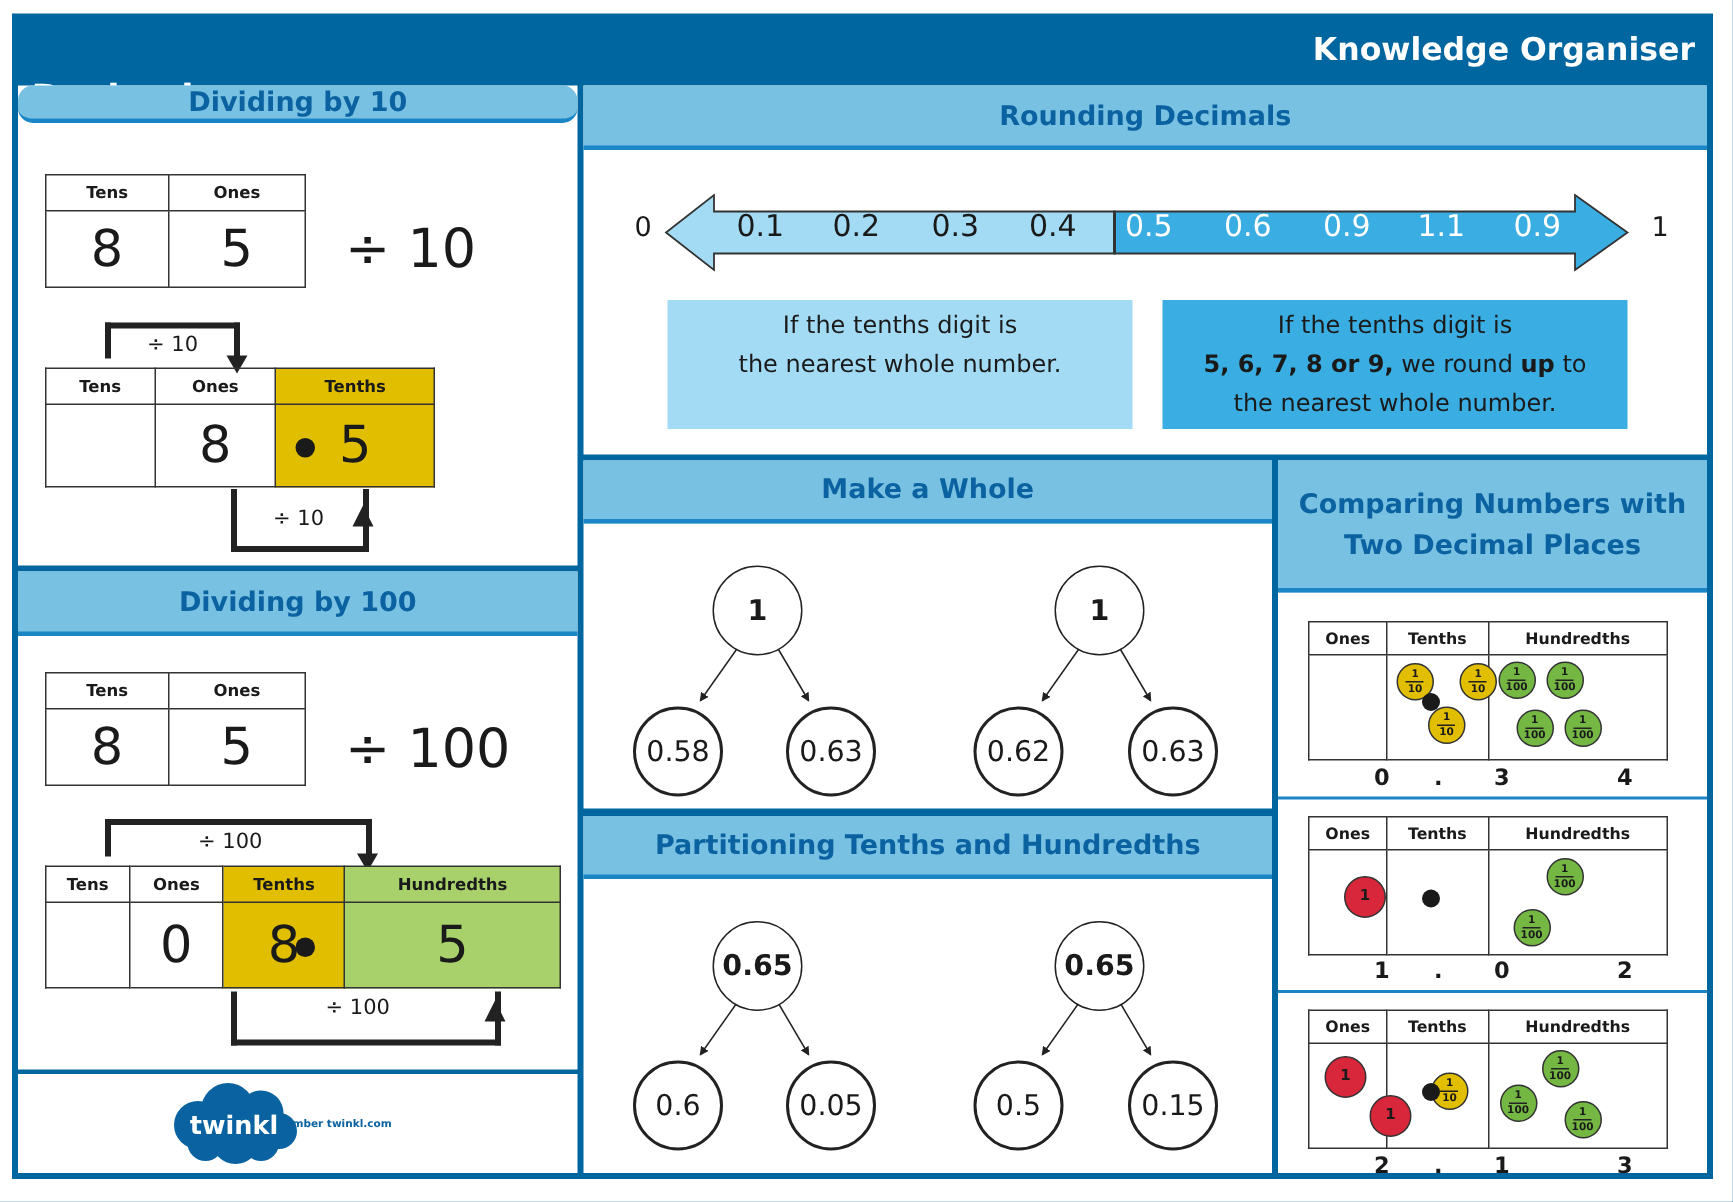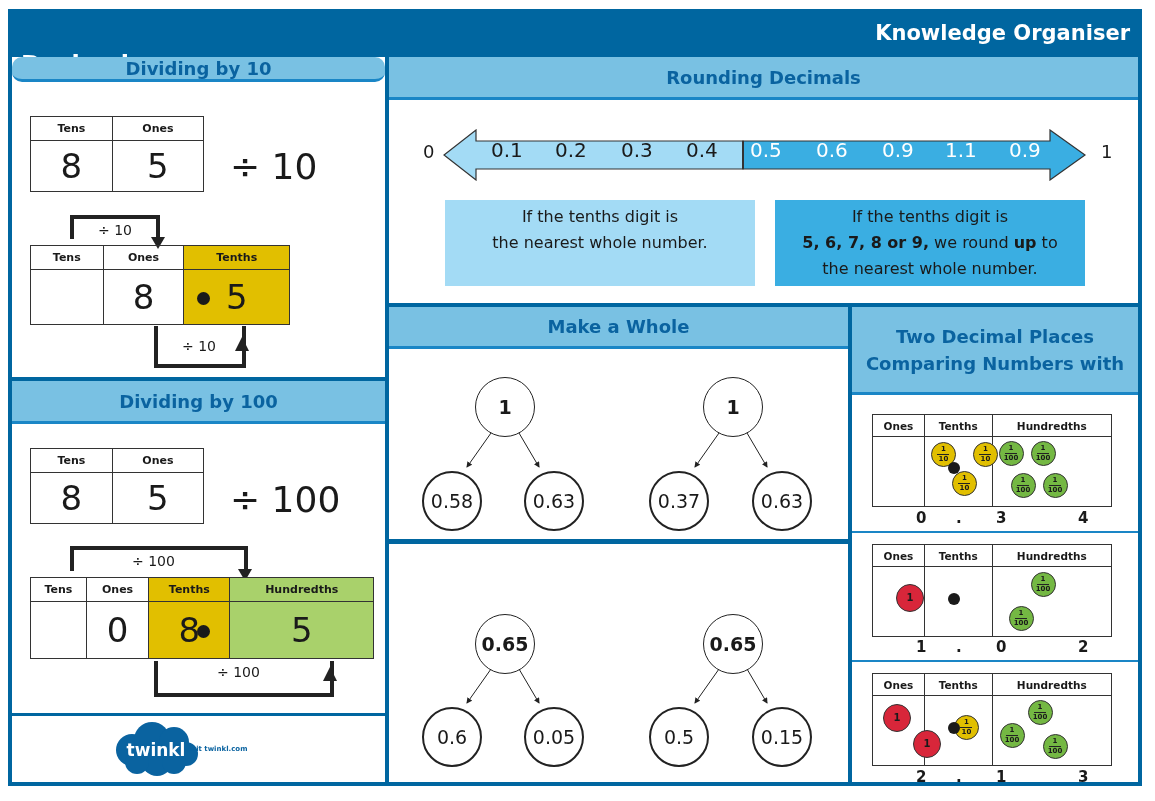--- a/index.html
+++ b/index.html
@@ -158,21 +158,21 @@
         <circle cx="20" cy="30" r="16"></circle>
           <circle cx="40" cy="20" r="18"></circle>
           <circle cx="62" cy="22" r="15"></circle>
           <circle cx="74" cy="34" r="12"></circle>
         <circle cx="45" cy="40" r="16"></circle>
           <circle cx="25" cy="42" r="12"></circle>
           <circle cx="62" cy="42" r="12"></circle>
       </g>
       <text x="44" y="36" text-anchor="middle" font-family="DejaVu Sans, sans-serif" font-weight="bold" font-size="17" fill="#fff">twinkl</text>
     </svg>
-    <div class="logo-text" style="top:29px;">visit twinkl.com</div>
+    <div class="logo-text" style="top:29px;">number twinkl.com</div>
   </div>
 
   <div class="panel" style="left:381px; top:48px; width:749px; height:246px;">
     <div class="panel-head" style="height:43px;">Rounding Decimals</div>
     <div class="nl-label" style="left:34px; top:84px;">0</div>
     <svg style="position:absolute; left:54px; top:72px;" width="650" height="52" viewBox="0 0 650 52">
       <polygon points="33,1 33,12 300,12 300,40 33,40 33,51 1,26" fill="#a3dbf5" stroke="#333" stroke-width="1.2"></polygon>
       <polygon points="300,12 607,12 607,1 642,26 607,51 607,40 300,40" fill="#3aaee2" stroke="#333" stroke-width="1.2"></polygon>
       <line x1="300" y1="12" x2="300" y2="40" stroke="#333" stroke-width="2"></line>
     </svg>
@@ -208,25 +208,26 @@
         </defs>
       <line x1="102" y1="126" x2="78" y2="160" stroke="#222" stroke-width="1" marker-end="url(#ah)"></line>
       <line x1="130" y1="126" x2="150" y2="160" stroke="#222" stroke-width="1" marker-end="url(#ah)"></line>
       <line x1="330" y1="126" x2="306" y2="160" stroke="#222" stroke-width="1" marker-end="url(#ah)"></line>
       <line x1="358" y1="126" x2="378" y2="160" stroke="#222" stroke-width="1" marker-end="url(#ah)"></line>
     </svg>
     <div class="circle top" style="left:86px; top:70px;">1</div>
     <div class="circle" style="left:33px; top:164px;">0.58</div>
     <div class="circle" style="left:135px; top:164px;">0.63</div>
     <div class="circle top" style="left:314px; top:70px;">1</div>
-    <div class="circle" style="left:260px; top:164px;">0.37</div>
+    <div class="circle" style="left:260px; top:164px;">0.62</div>
     <div class="circle" style="left:363px; top:164px;">0.63</div>
   </div>
 
   <div class="panel" style="left:381px; top:535px; width:459px; height:238px;">
+    <div class="panel-head" style="height:42px;">Partitioning Tenths and Hundredths</div>
     <svg style="position:absolute; left:0; top:0;" width="459" height="238">
       <defs>
           <marker id="ah2" markerWidth="6" markerHeight="6" refX="5" refY="3" orient="auto">
             <path d="M0,0 L6,3 L0,6 z" fill="#222"></path>
           </marker>
         </defs>
       <line x1="102" y1="125" x2="78" y2="159" stroke="#222" stroke-width="1" marker-end="url(#ah2)"></line>
       <line x1="130" y1="125" x2="150" y2="159" stroke="#222" stroke-width="1" marker-end="url(#ah2)"></line>
       <line x1="330" y1="125" x2="306" y2="159" stroke="#222" stroke-width="1" marker-end="url(#ah2)"></line>
       <line x1="358" y1="125" x2="378" y2="159" stroke="#222" stroke-width="1" marker-end="url(#ah2)"></line>
@@ -234,22 +235,22 @@
     <div class="circle top" style="left:86px; top:70px;">0.65</div>
     <div class="circle" style="left:33px; top:163px;">0.6</div>
     <div class="circle" style="left:135px; top:163px;">0.05</div>
     <div class="circle top" style="left:314px; top:70px;">0.65</div>
     <div class="circle" style="left:260px; top:163px;">0.5</div>
     <div class="circle" style="left:363px; top:163px;">0.15</div>
   </div>
 
   <div class="panel" style="left:844px; top:298px; width:286px; height:475px;">
     <div class="panel-head" style="height:88px; flex-direction:column;">
+      <div>Comparing Numbers with</div>
       <div>Two Decimal Places</div>
-      <div>Comparing Numbers with</div>
     </div>
 
     <table class="cmp-table" style="top:107px;">
       <tbody>
           <tr>
             <td class="h">Ones</td>
             <td class="h">Tenths</td>
             <td class="h">Hundredths</td>
           </tr>
       <tr>

